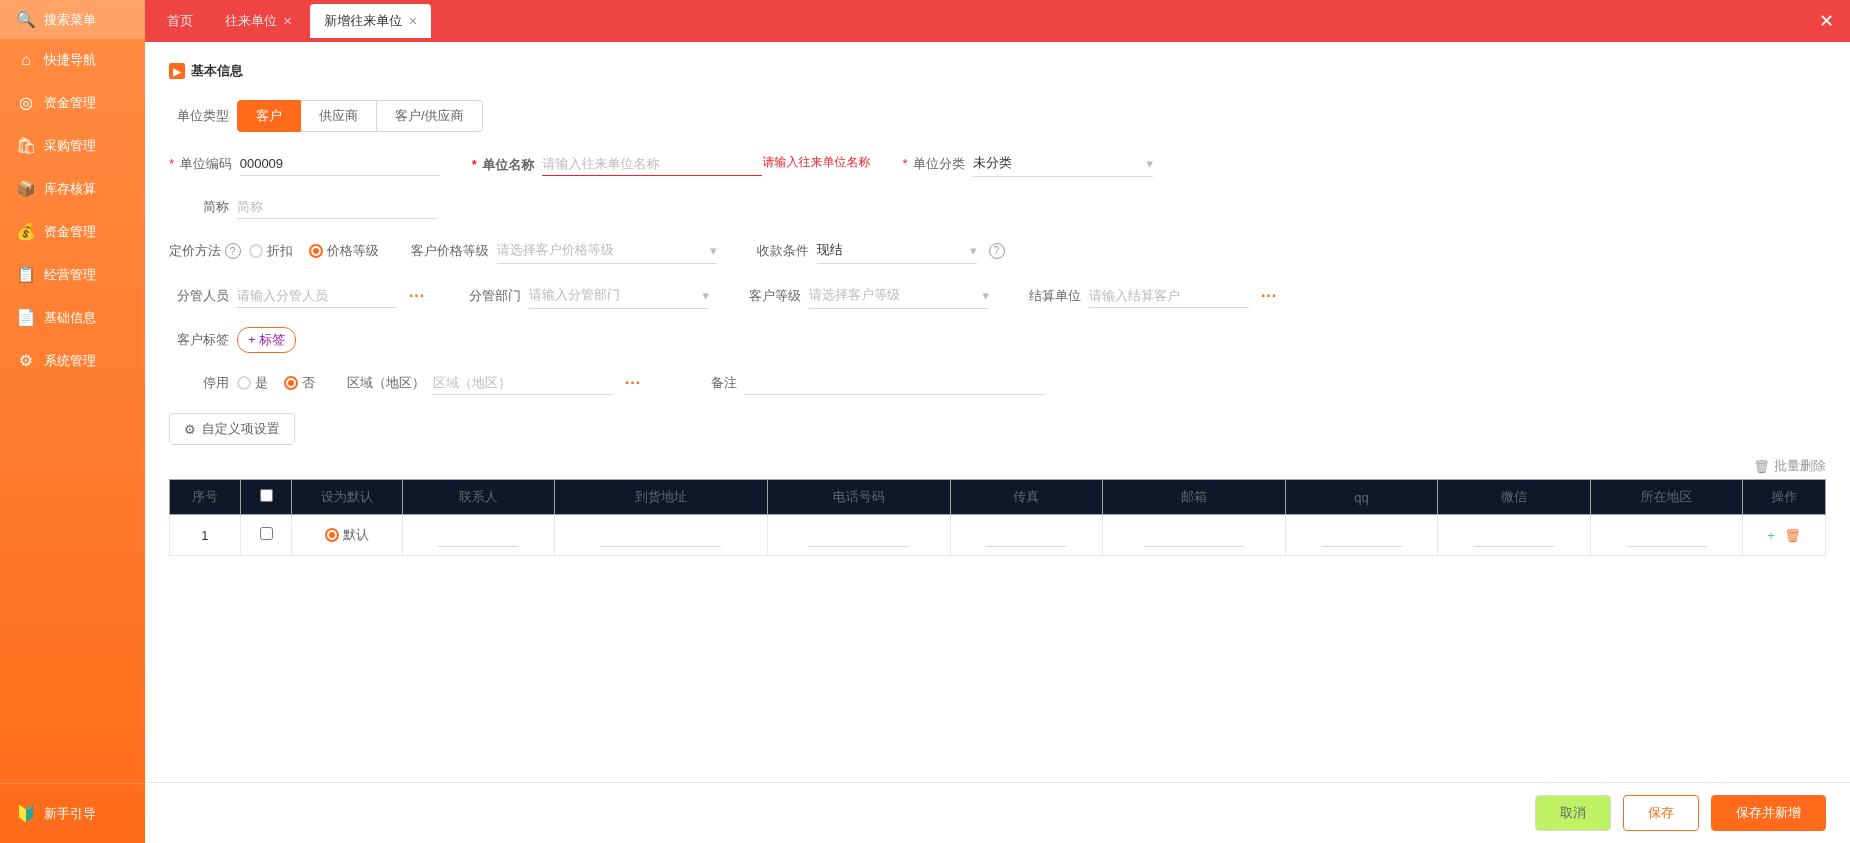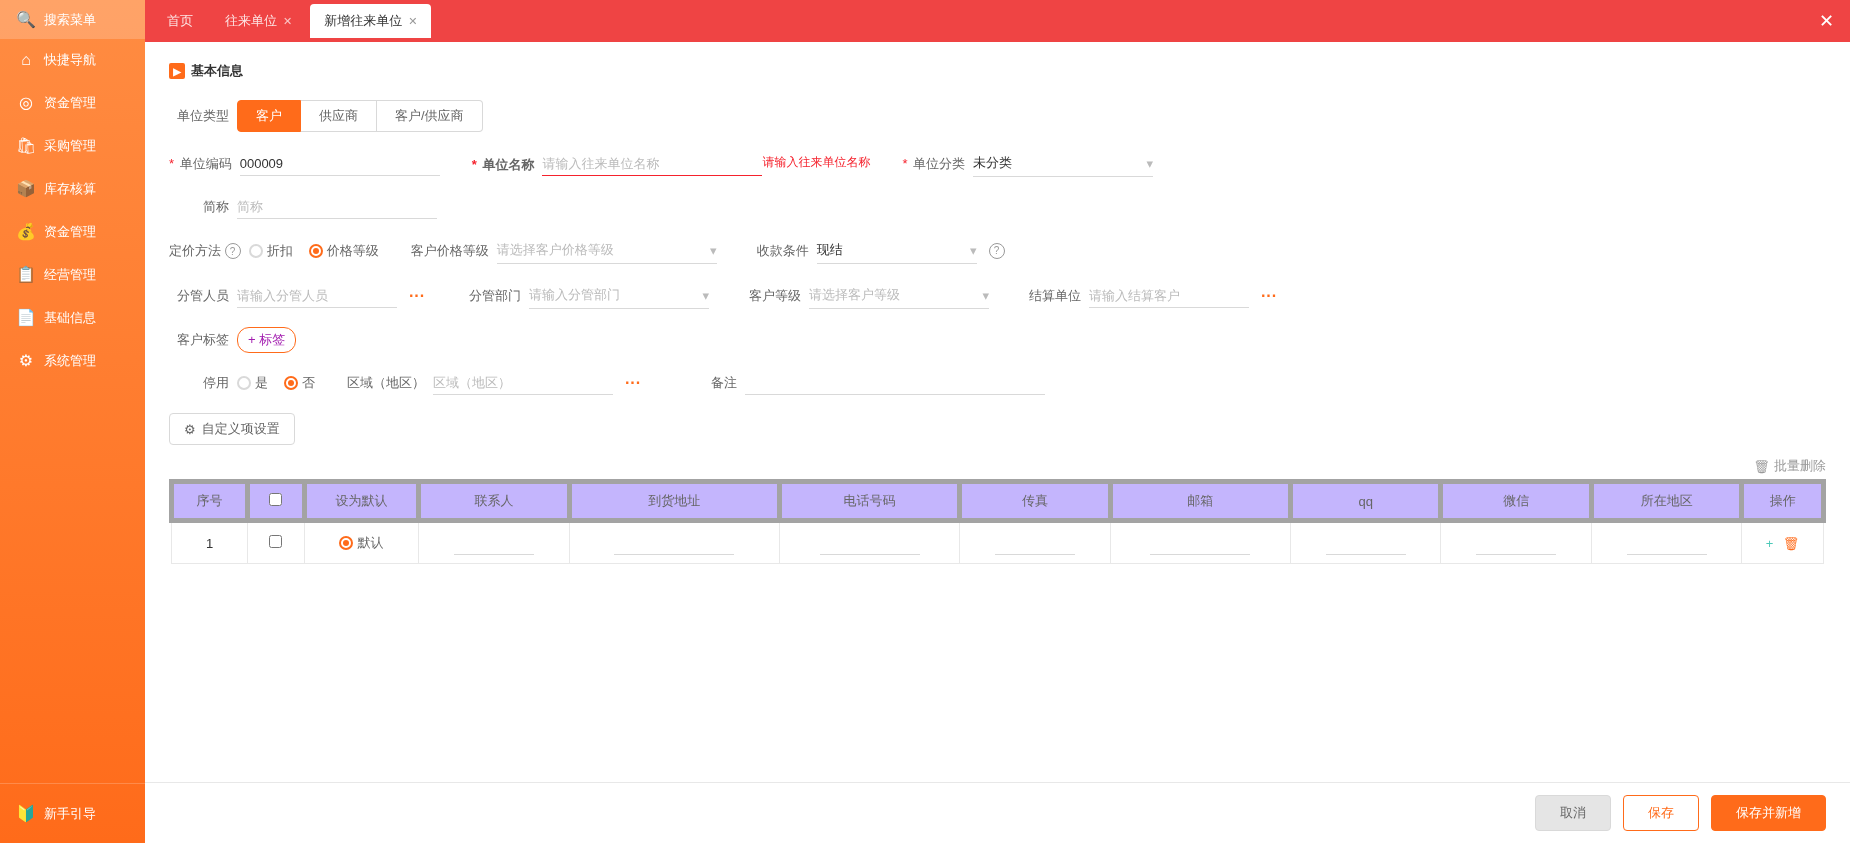--- a/index.html
+++ b/index.html
@@ -227,22 +227,22 @@
       margin-bottom: 12px;
     }
 
     
     .data-table {
       width: 100%;
       border-collapse: collapse;
       margin-top: 4px;
     }
     .data-table th {
-      background: #c4b5fd;
-      border: 5px solid #a3a3a3;
+      background: #0f172a;
+      border: 1px solid #a3a3a3;
       padding: 8px 10px;
       text-align: center;
       color: #666;
       font-weight: normal;
       font-size: 13px;
     }
     .data-table td {
       border: 1px solid #e8e8e8;
       padding: 8px 10px;
       text-align: center;
@@ -270,21 +270,21 @@
       justify-content: flex-end;
       gap: 12px;
       padding: 12px 24px;
       background: white;
       border-top: 1px solid #e8e8e8;
       flex-shrink: 0;
     }
     .btn-cancel {
       padding: 8px 24px;
       border: 1px solid #d9d9d9;
-      background: #e5e5e5;
+      background: #bef264;
       border-radius: 4px;
       cursor: pointer;
       color: #666;
       font-size: 13px;
     }
     .btn-save {
       padding: 8px 24px;
       border: 1px solid #ff6b1a;
       background: white;
       border-radius: 4px;

